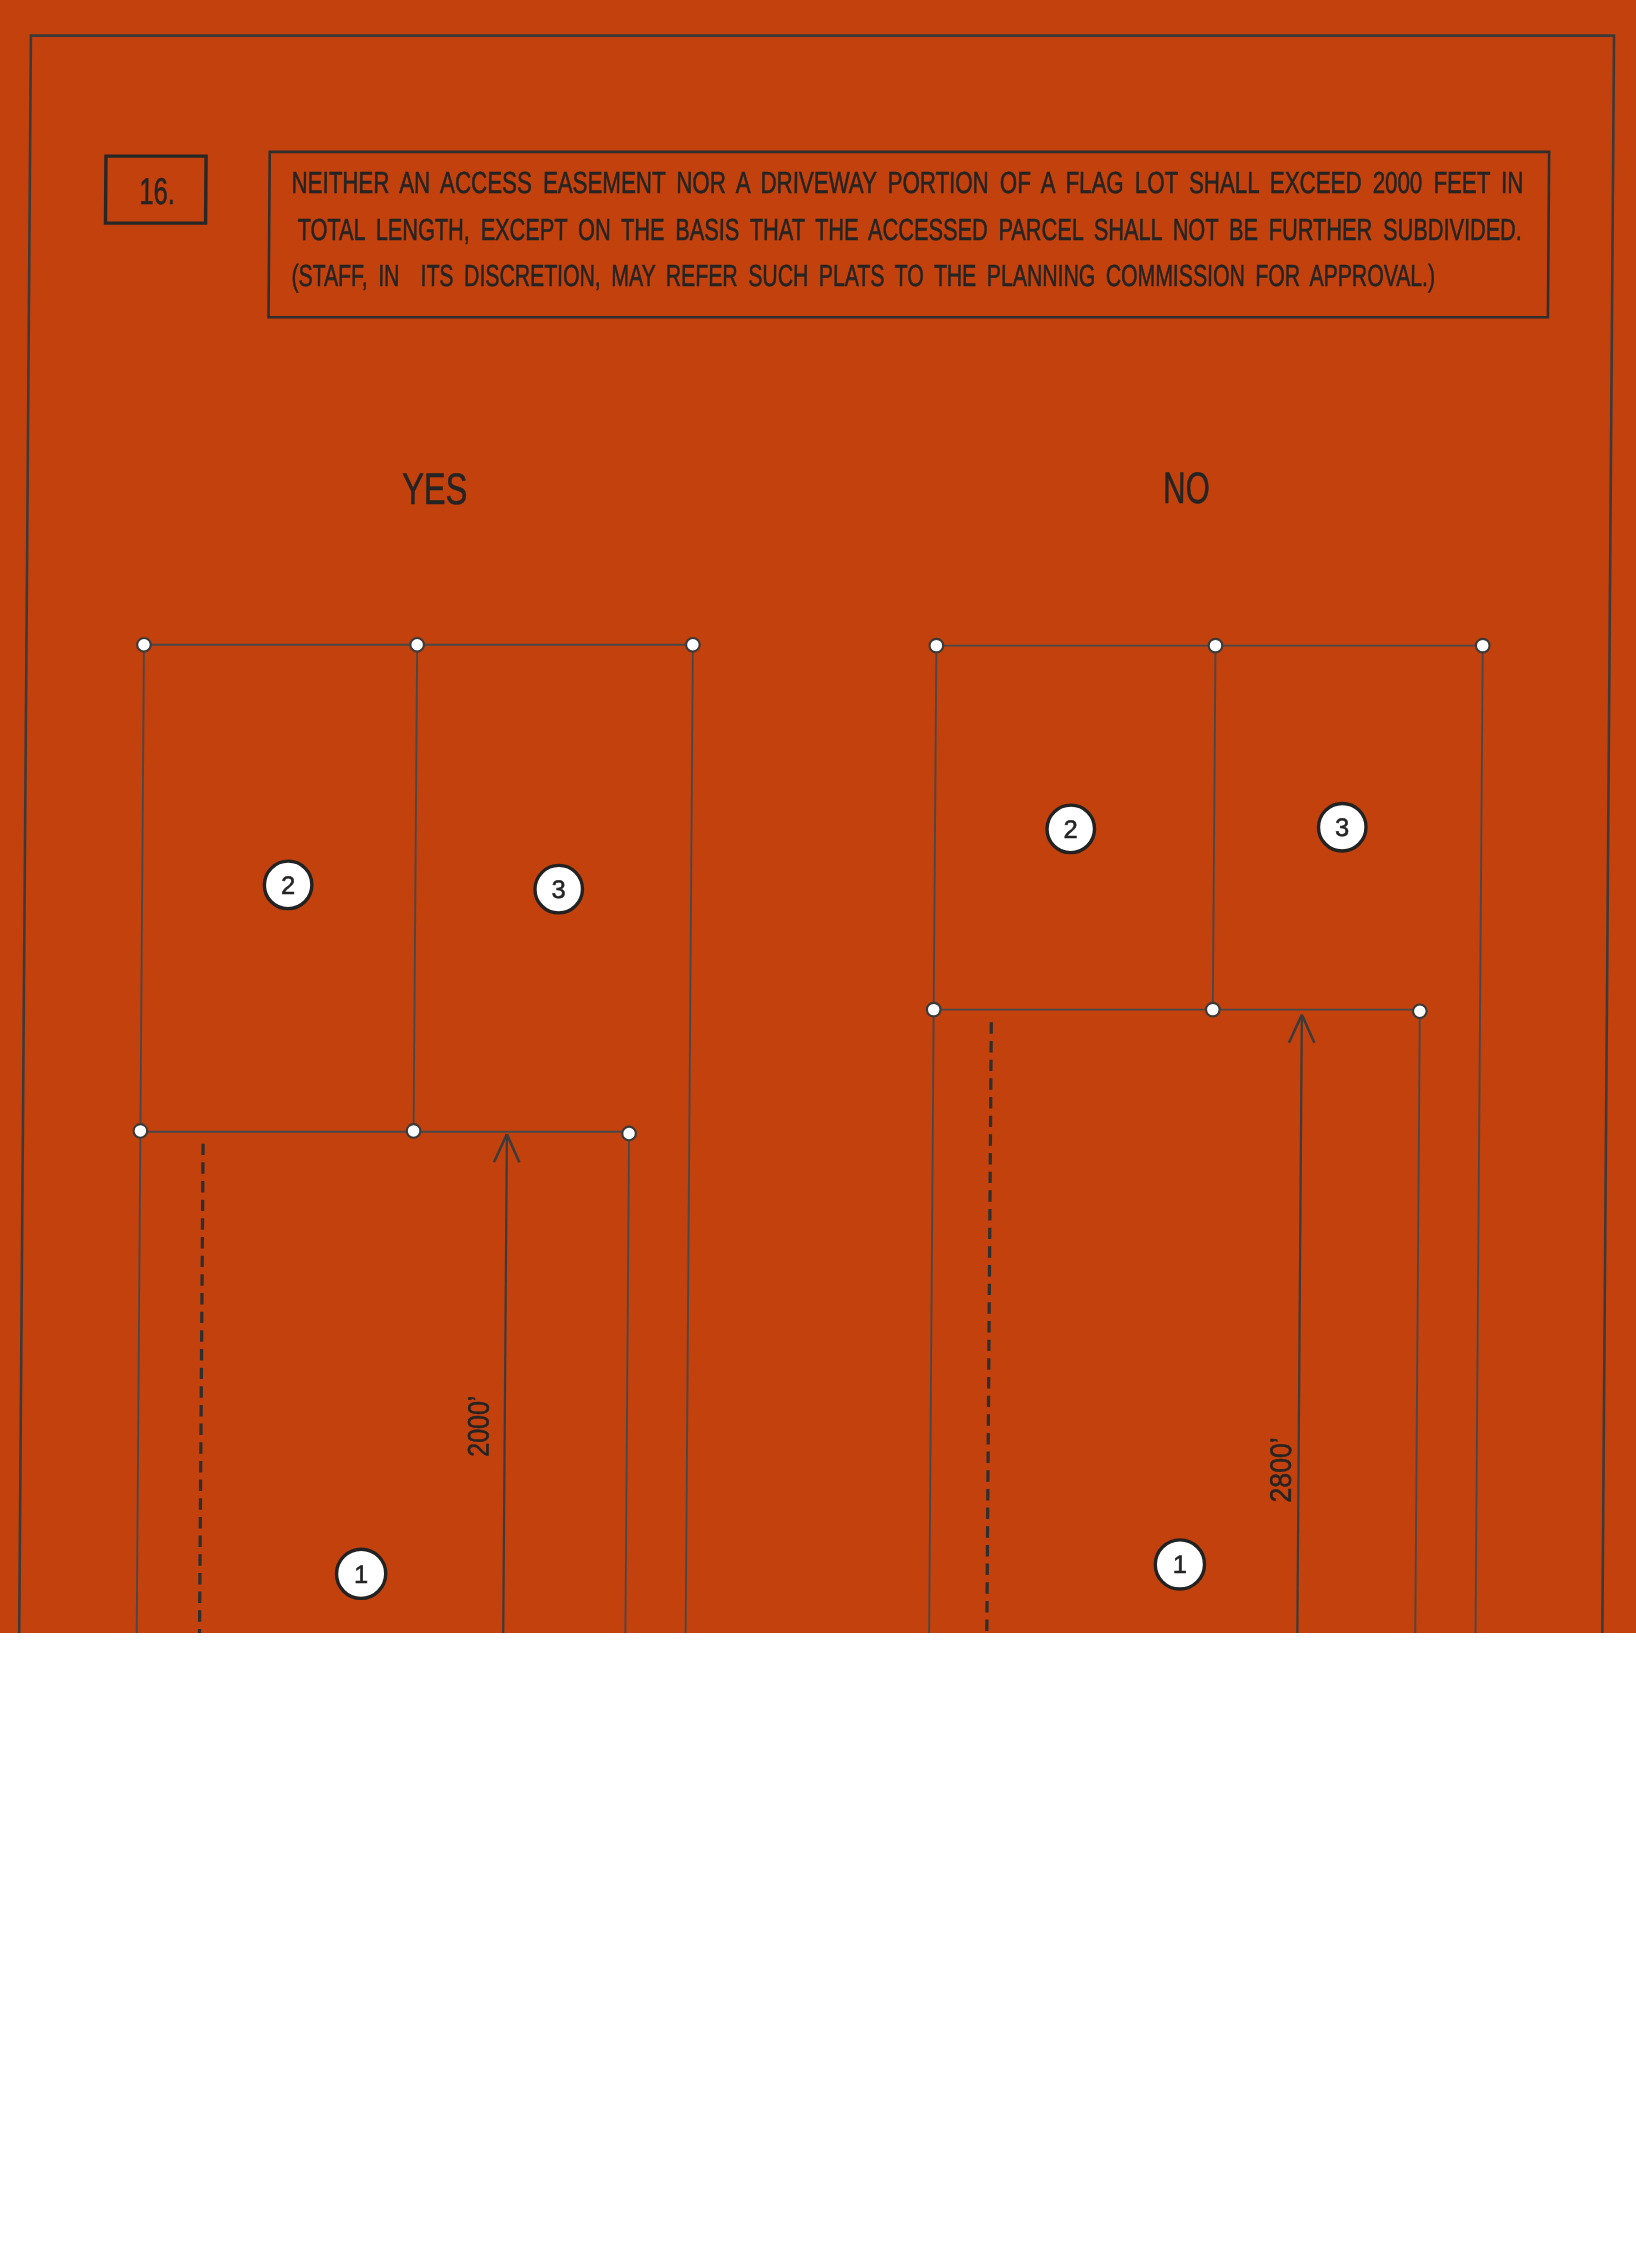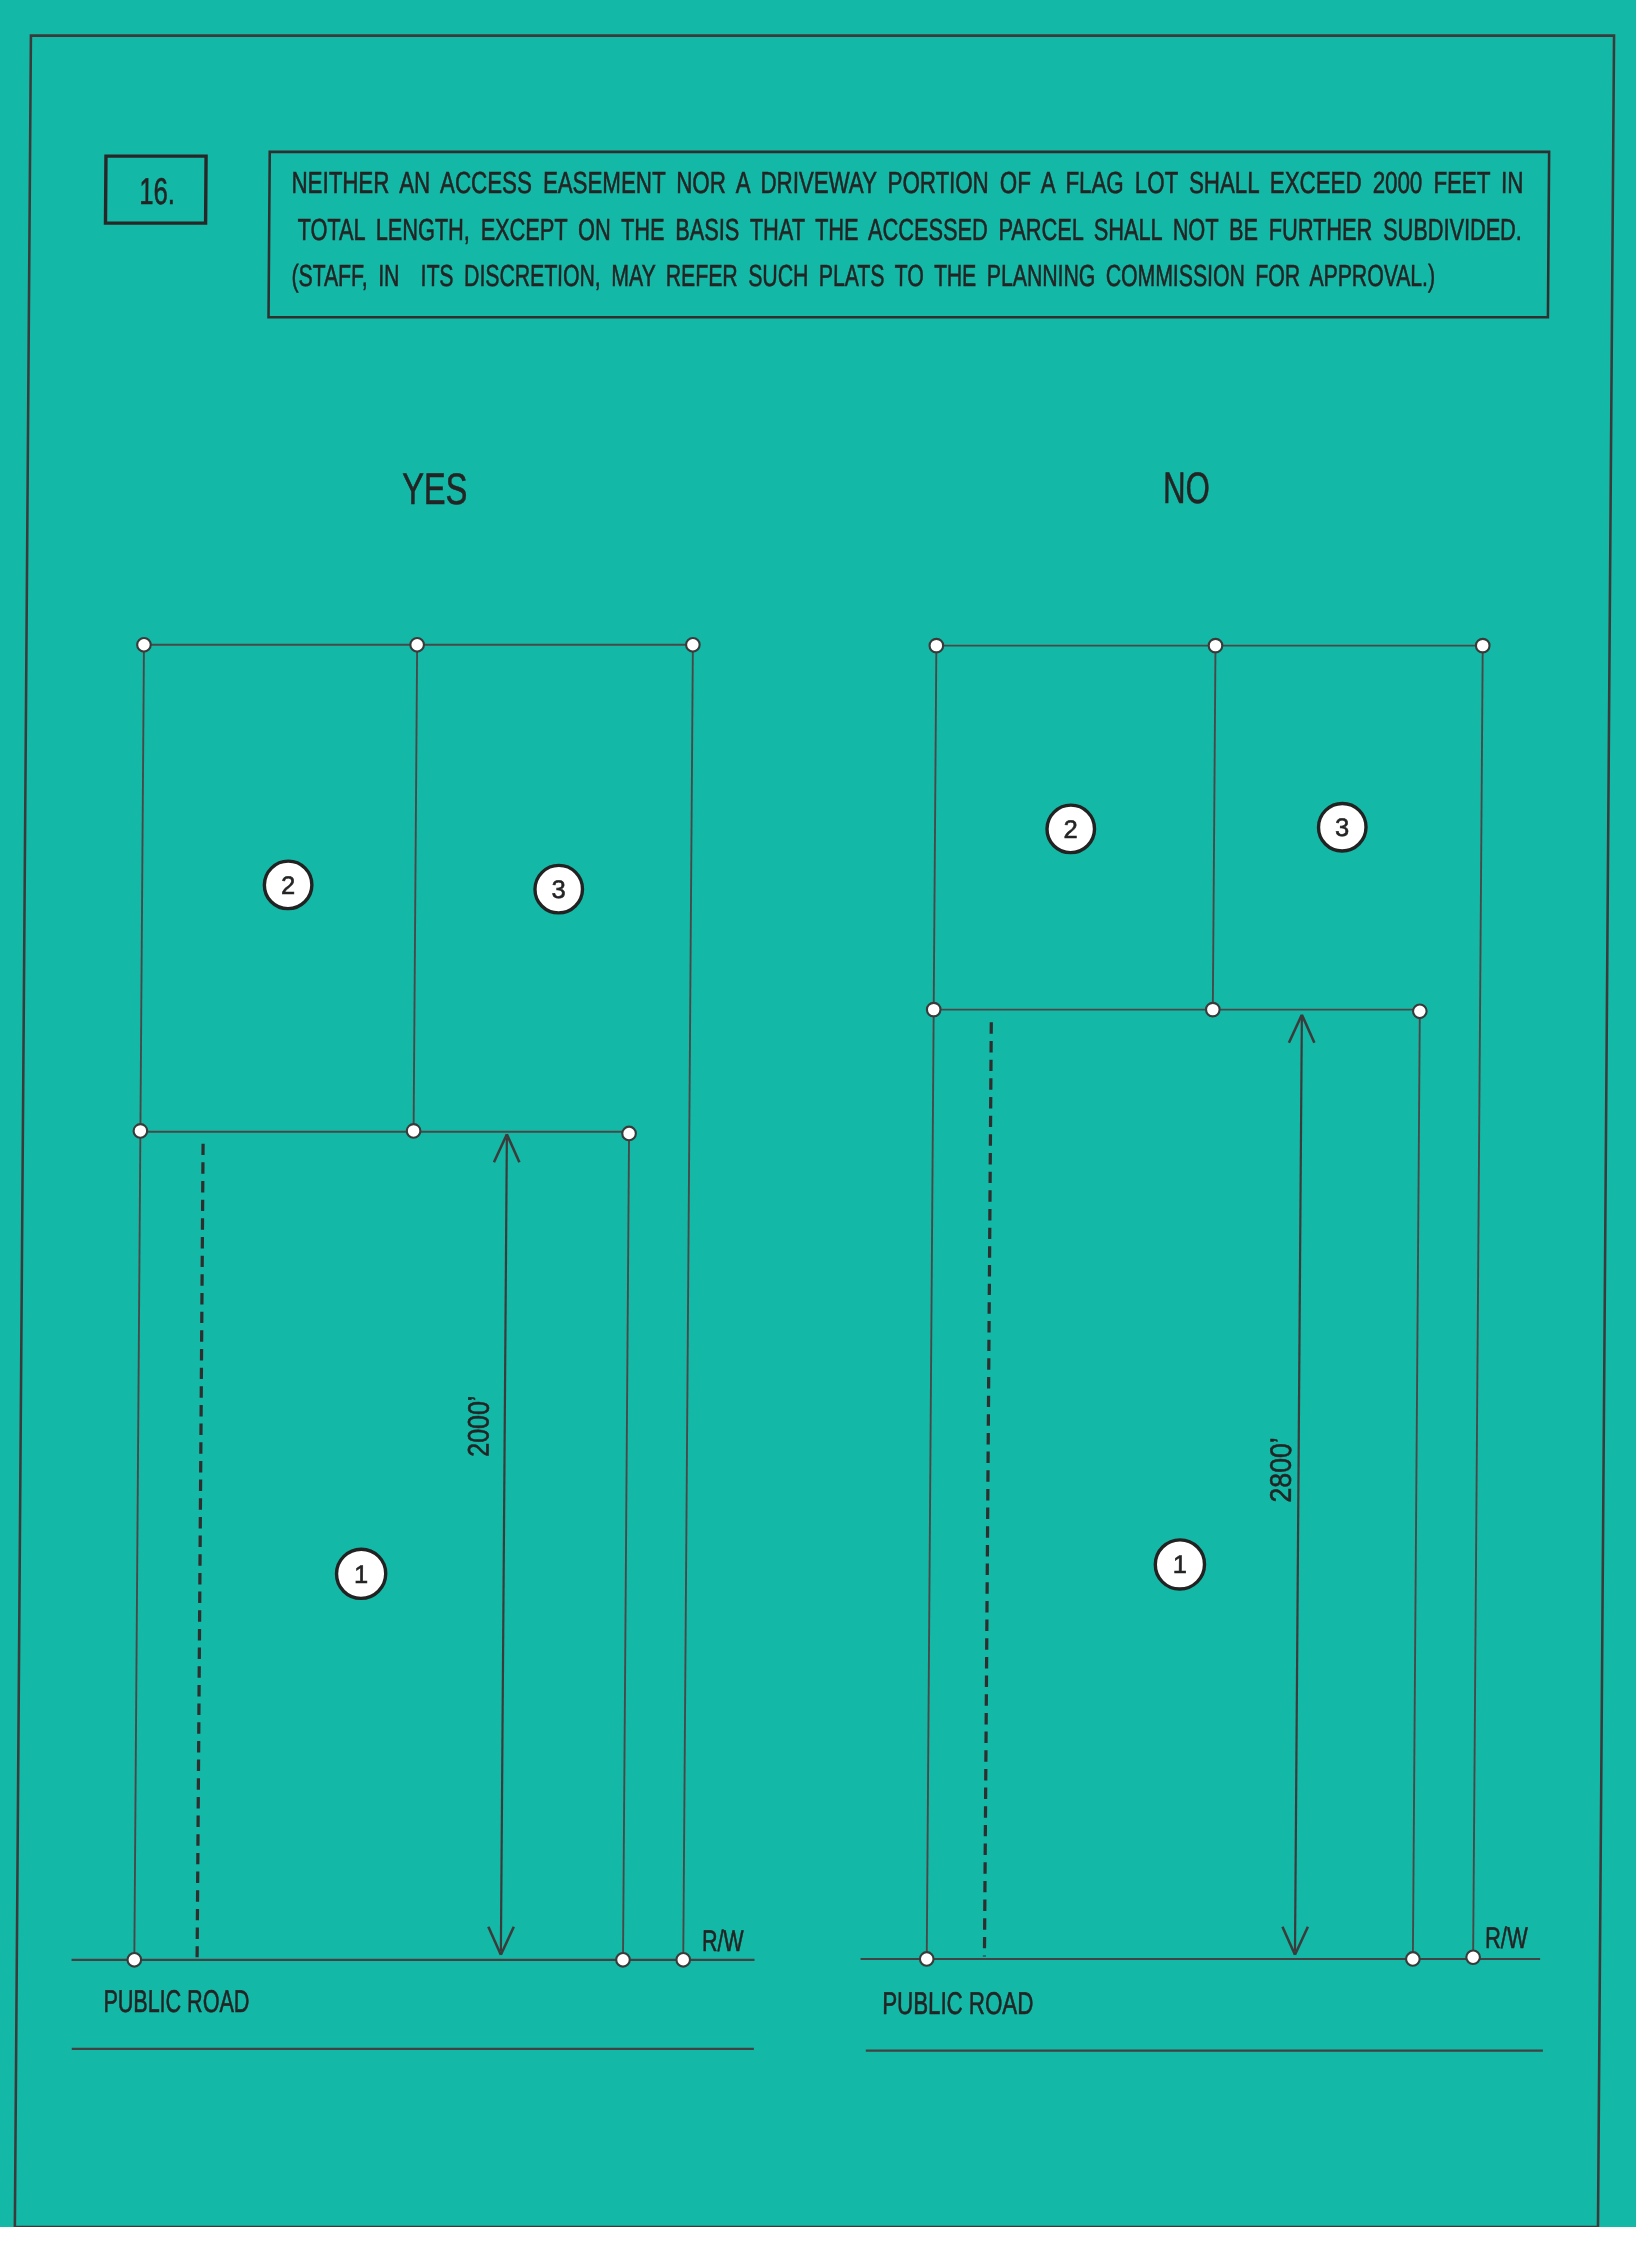--- a/index.html
+++ b/index.html
@@ -1,16 +1,16 @@
 <!DOCTYPE html>
 <html style="font-size:13.6px"><head>
 <meta charset="utf-8">
 <style>
   html,body{margin:0;padding:0;background:#ffffff;}
-  .page{width:1637px;height:2227px;position:relative;overflow:hidden;background:#14b8a6;}
+  .page{width:1637px;height:1633px;position:relative;overflow:hidden;background:#c2410c;}
   svg{display:block;}
   text{font-family:"Liberation Sans",sans-serif;fill:#242424;stroke:#242424;stroke-width:0.7px;}
 </style>
 </head>
 <body>
 <div class="page">
 <svg width="1637" height="2261" viewBox="0 0 1929 2665">
 <g transform="skewX(-0.42)">
 
   <rect x="36.5" y="42" width="1866" height="2583" fill="none" stroke="#3a3a3a" stroke-width="3"></rect>

